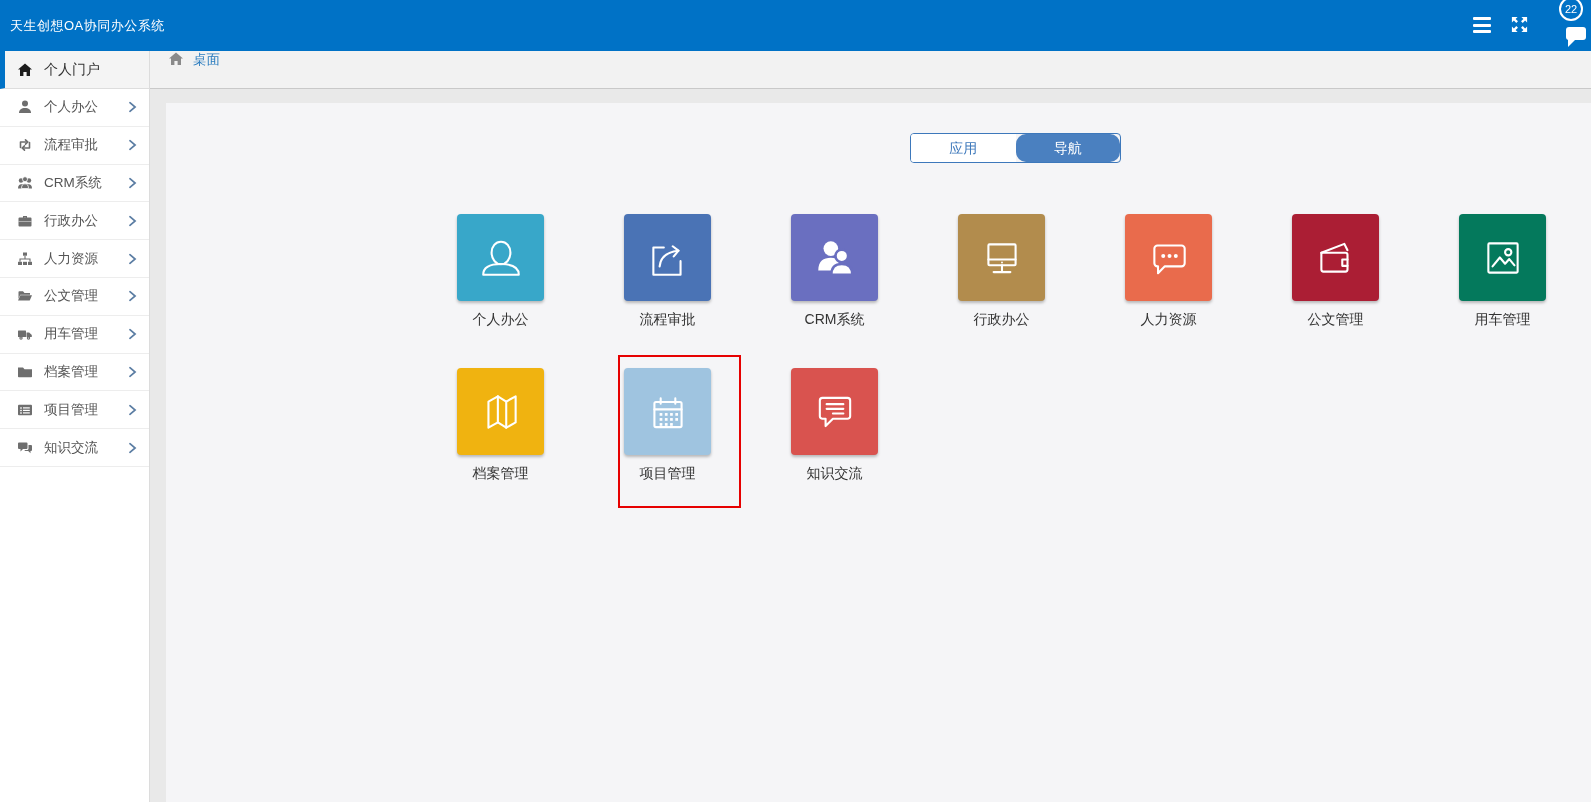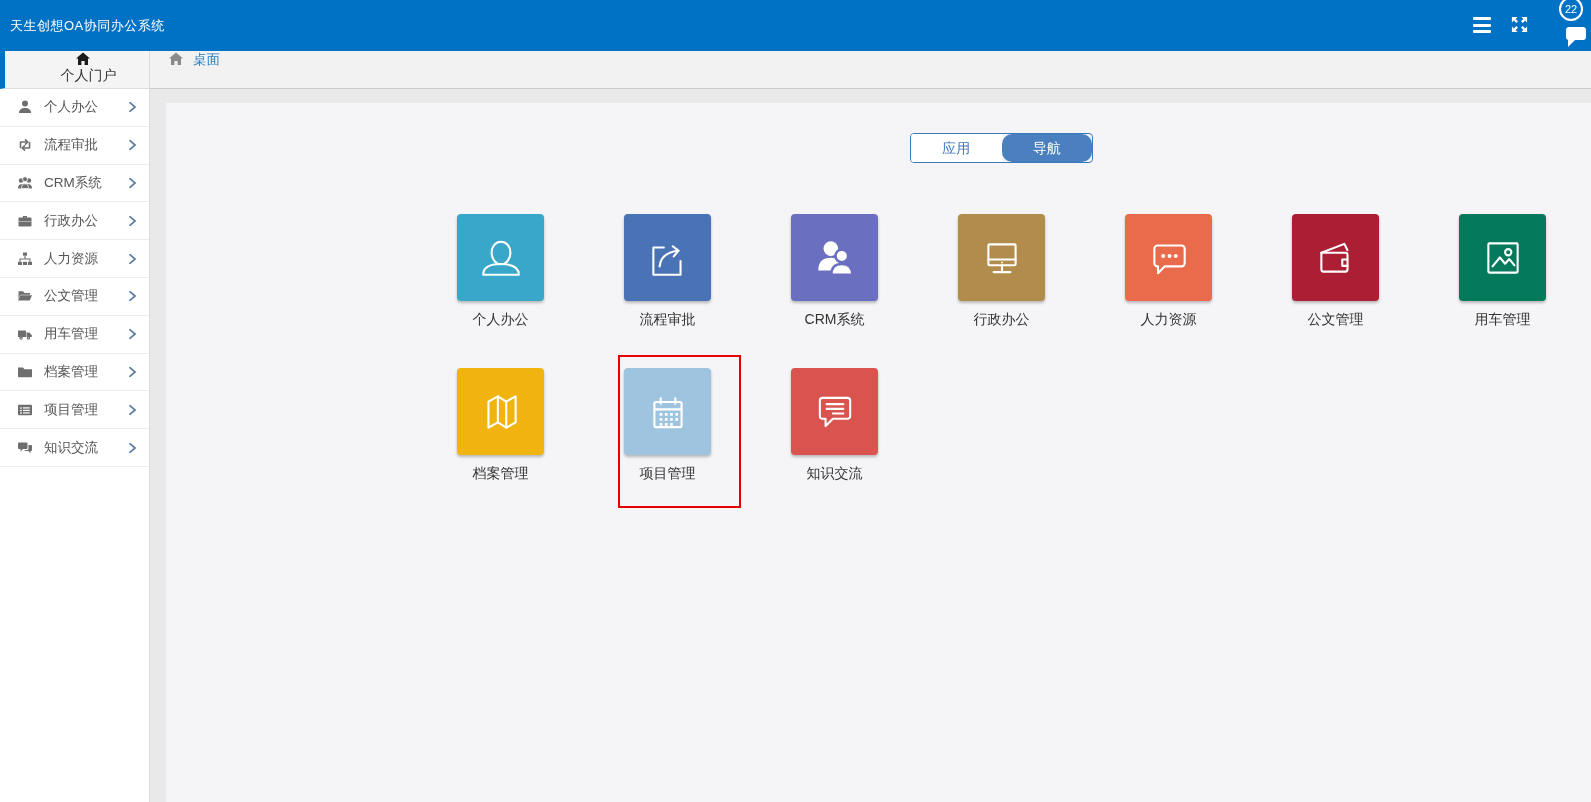--- a/index.html
+++ b/index.html
@@ -18,40 +18,40 @@
     position:absolute; left:1559px; top:-3px; width:24px; height:24px;
     border:2px solid #fff; border-radius:50%; color:#fff; font-size:11px;
     text-align:center; line-height:20px; cursor:pointer;
   }
   .chat-cut { position:absolute; left:1566px; top:27px; width:20px; height:13px; background:#fff; border-radius:3px; cursor:pointer; }
   .chat-cut:after { content:""; position:absolute; left:2px; top:12px; border:4px solid transparent; border-top-color:#fff; border-left-color:#fff; }
   
   .side-head {
     position:absolute; top:51px; left:0; width:150px; height:38px; background:#f4f4f4;
     border-left:5px solid #0072c6; border-bottom:1px solid #ddd; border-right:1px solid #dcdcdc;
-    display:flex; align-items:center; padding-left:12px; cursor:pointer; z-index:3;flex-direction:column;
+    display:flex; align-items:center; padding-left:12px; cursor:pointer; z-index:3;
   }
   .side-head .txt { margin-left:11px; font-size:14px; color:#333; }
   .breadcrumb-bar {
     position:absolute; top:51px; left:150px; width:1441px; height:38px; background:#f2f2f2;
     border-bottom:1px solid #c9c9c9; display:flex; align-items:flex-start; padding-left:18px;
   }
   .breadcrumb-bar .txt { margin-left:9px; font-size:13.5px; color:#2a7cbf; cursor:pointer; }
   
   .sidebar { position:absolute; top:89px; left:0; width:150px; height:713px; background:#fff; border-right:1px solid #dcdcdc; }
   .side-item {
     height:37.8px; border-bottom:1px solid #ededed; display:flex; align-items:center;
     padding:0 12px 0 17px; cursor:pointer; background:#fff;
   }
   .side-item .lbl { margin-left:11px; font-size:13.5px; color:#555; flex:1; }
   
   .panel { position:absolute; left:166px; top:103px; width:1425px; height:699px; background:#f5f5f7; }
   .grid { position:absolute; left:251px; top:30px; width:1169px; height:500px; }
   .toggle {
-    position:absolute; left:493px; top:0; width:183px; height:30px; display:flex;
+    position:absolute; left:493px; top:0; width:211px; height:30px; display:flex;
     border:1px solid #3d78bb; border-radius:4px; overflow:hidden;
   }
   .toggle-btn { flex:1; text-align:center; line-height:28px; font-size:14px; cursor:pointer; }
   .toggle-app { background:#fff; color:#3d78bb; }
   .toggle-nav { background:#4a80c0; color:#fff;border-radius:10px; }
   .tile-row { position:absolute; left:0; display:flex; }
   .row1 { top:81px; } .row2 { top:235px; }
   .cell { width:167px; display:flex; flex-direction:column; align-items:center; cursor:pointer; }
   .tile {
     width:87px; height:87px; border-radius:4px; box-shadow:0 2px 3px rgba(0,0,0,.25);

